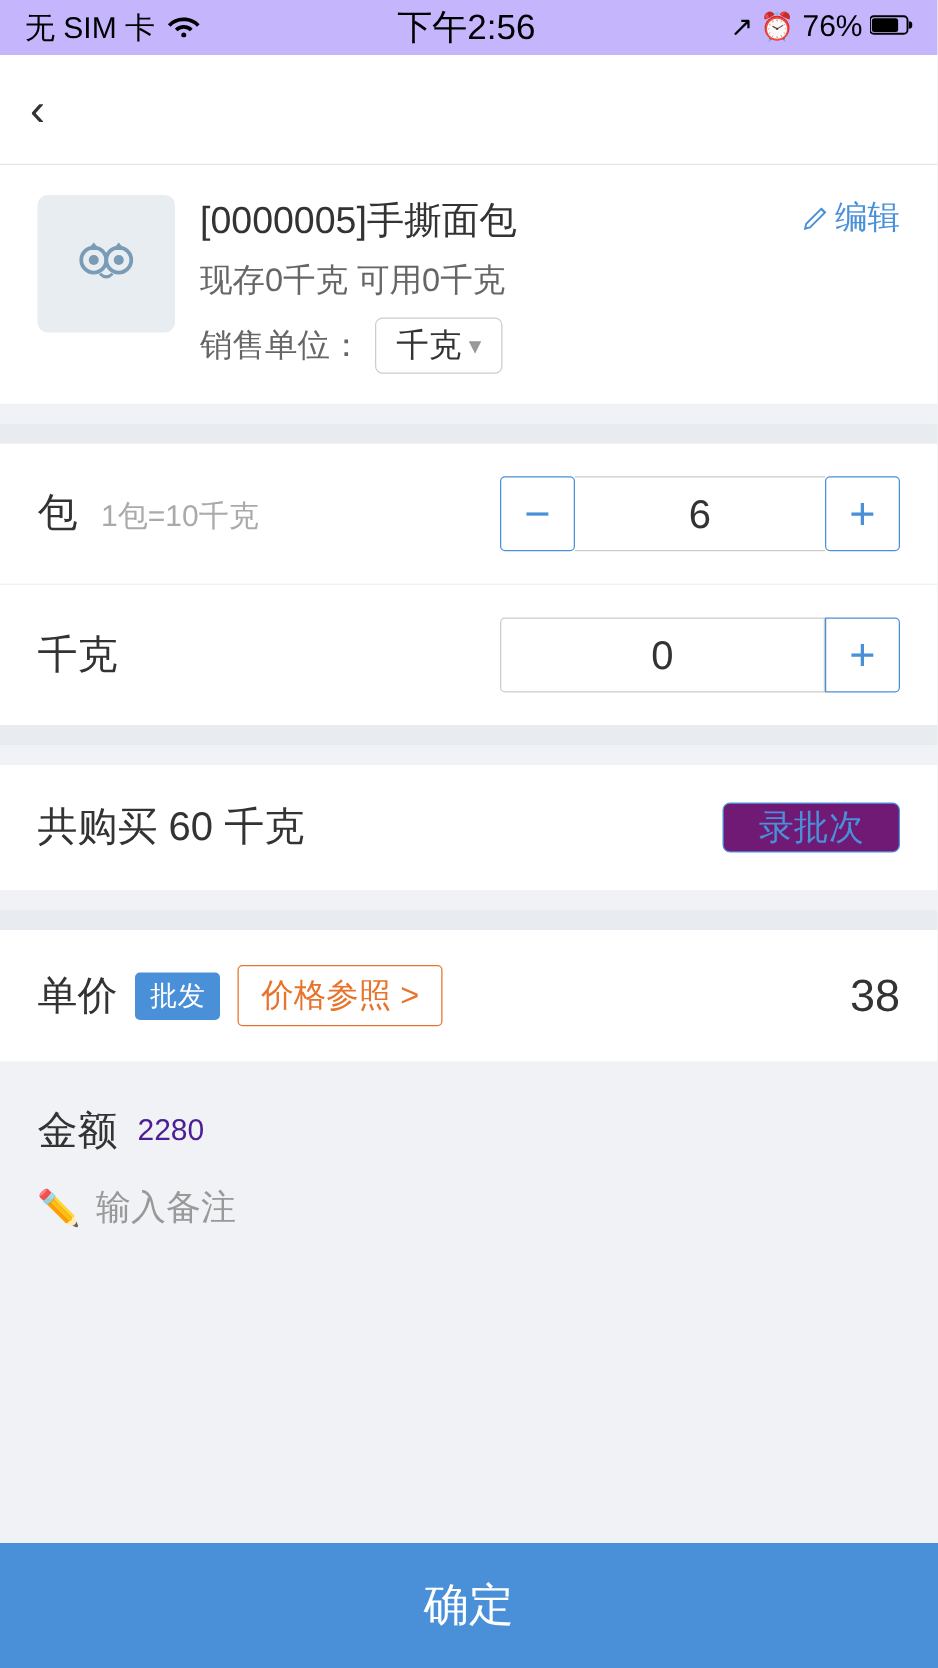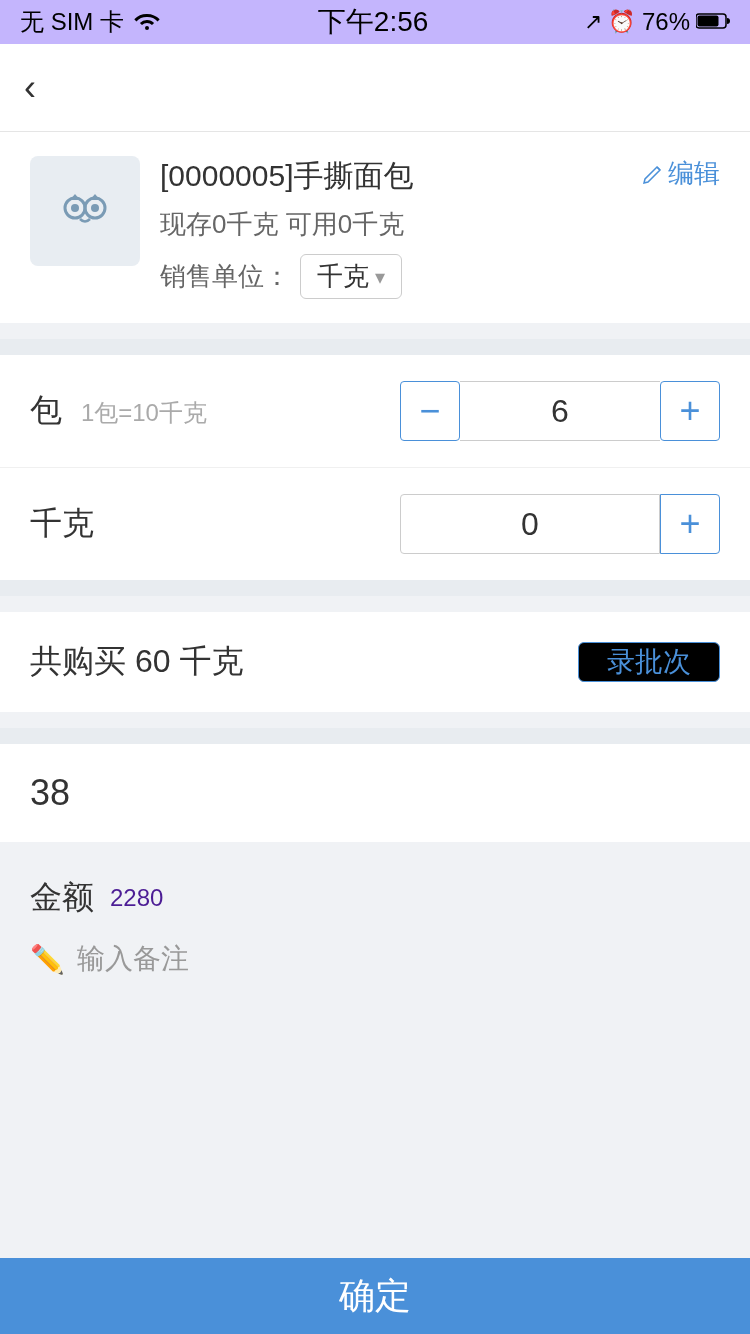--- a/index.html
+++ b/index.html
@@ -185,21 +185,21 @@
       margin-top: 16px;
       margin-bottom: 16px;
     }
     .total-label {
       font-size: 32px;
       color: #333;
     }
     .batch-btn {
       border: 1.5px solid #4a90d9;
       color: #4a90d9;
-      background: #000000;
+      background: #701a75;
       font-size: 28px;
       padding: 0 28px;
       border-radius: 6px;
       cursor: pointer;
     }
     
     .price-section {
       background: #fff;
       padding: 28px 30px;
       margin-bottom: 4px;
@@ -264,21 +264,21 @@
       background: #f0f2f5;
       flex: 1;
       min-height: 300px;
     }
     
     .confirm-bar {
       position: fixed;
       bottom: 0;
       left: 0;
       width: 750px;
-      height: 76px;
+      height: 100px;
       background: #4a90d9;
       display: flex;
       align-items: center;
       justify-content: center;
       cursor: pointer;
     }
     .confirm-text {
       font-size: 36px;
       color: #fff;
       font-weight: 400;
@@ -379,20 +379,25 @@
 
 <div class="total-section">
   <span class="total-label">共购买 60 千克</span>
   <button class="batch-btn">录批次</button>
 </div>
 
 <div class="section-sep"></div>
 
 <div class="price-section">
   <div class="price-row">
+    <div class="price-left">
+      <span class="price-label">单价</span>
+      <span class="price-tag">批发</span>
+      <button class="price-ref-btn">价格参照 &gt;</button>
+    </div>
     <span class="price-value">38</span>
   </div>
 </div>
 
 <div class="amount-section">
   <div class="amount-row">
     <span class="amount-label">金额</span>
     <span class="amount-value">2280</span>
   </div>
   <div class="remark-row">

